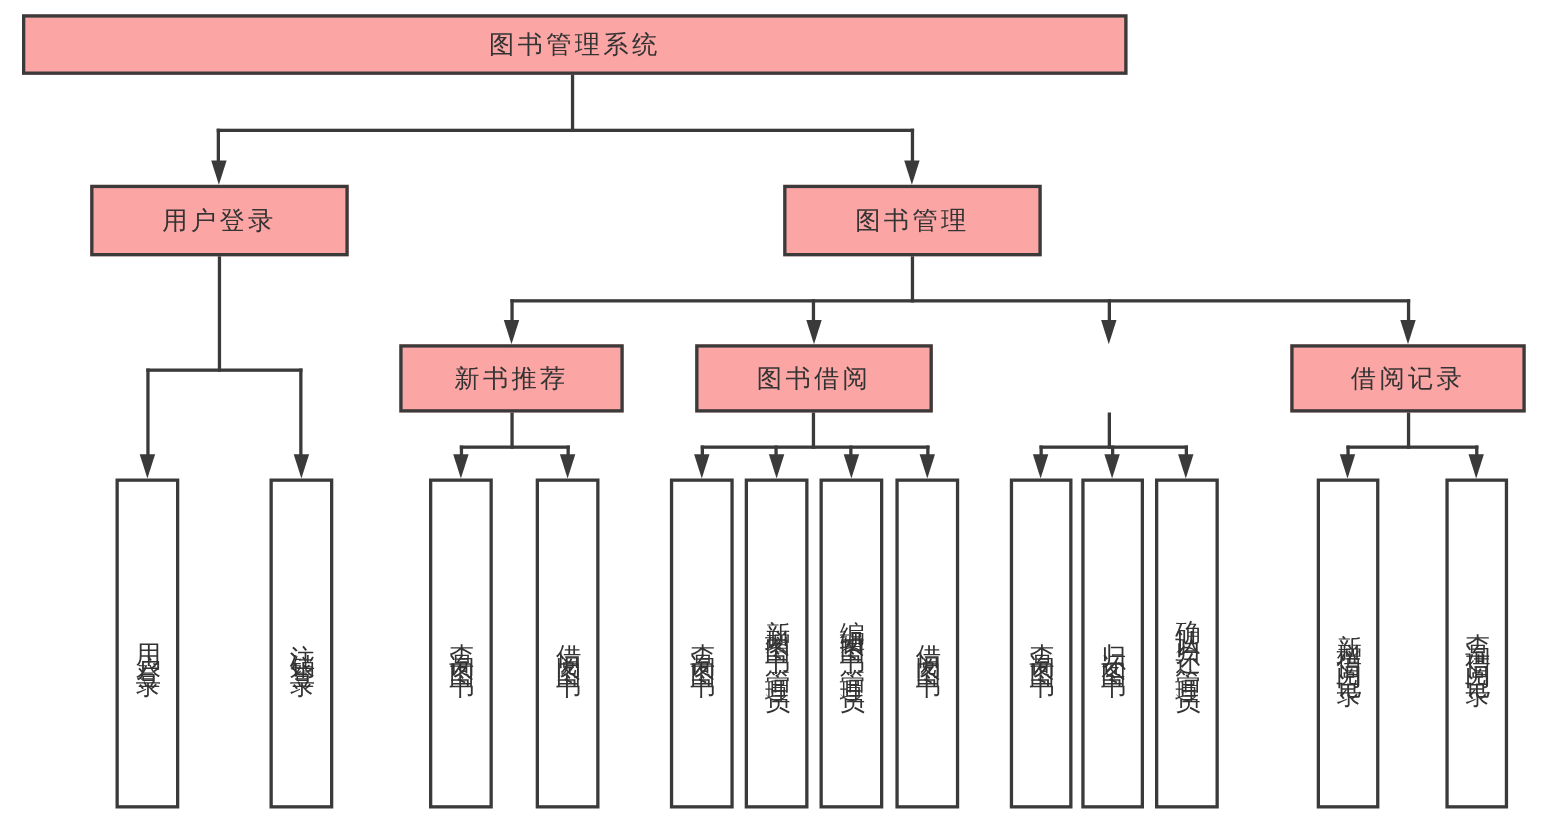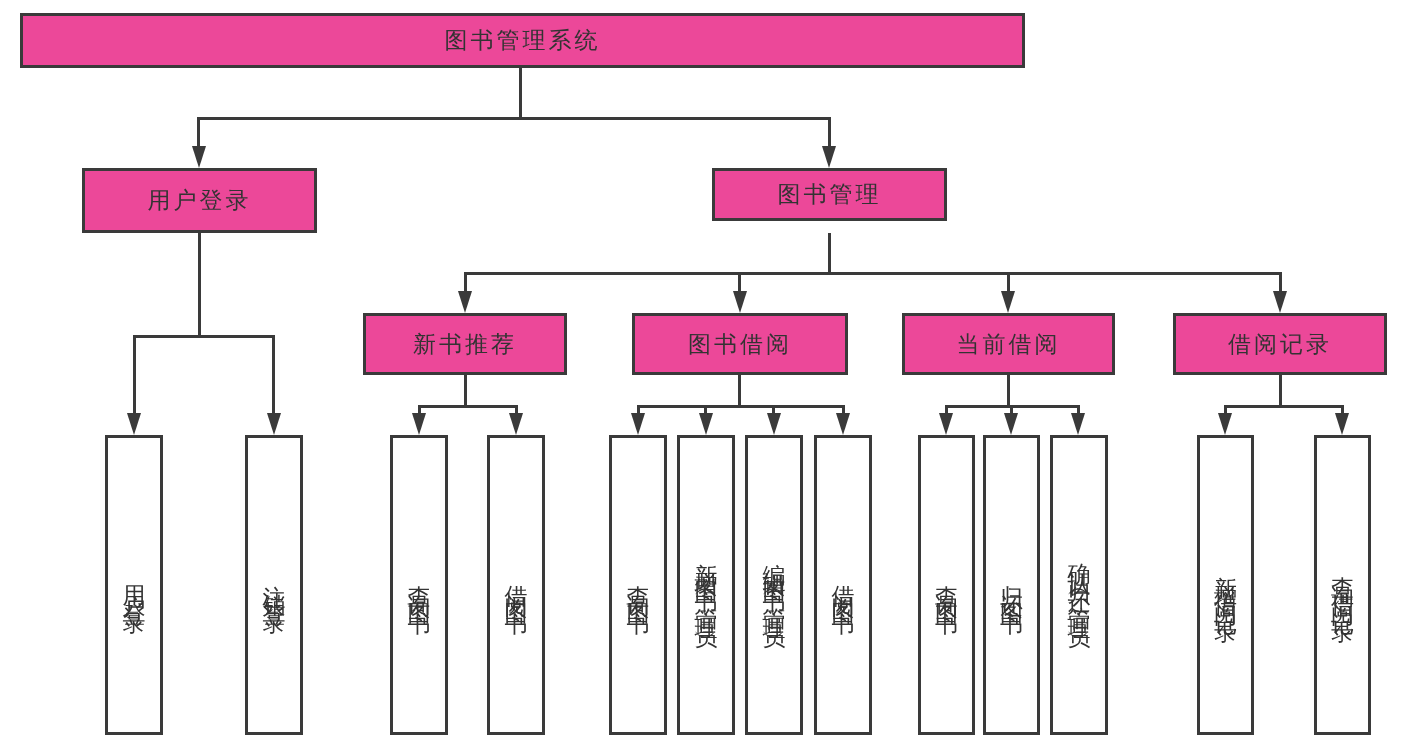--- a/index.html
+++ b/index.html
@@ -7,21 +7,21 @@
   .canvas {
     position: relative;
     width: 1405px;
     height: 747px;
     background: #ffffff;
     font-family: "DejaVu Sans", "Liberation Sans", sans-serif;
     overflow: hidden;
   }
   .box {
     position: absolute;
-    background: #ec4899;
+    background: #fca5a5;
     border: 3px solid #3a3a3a;
     display: flex;
     align-items: center;
     justify-content: center;
     color: #333333;
     font-size: 23px;
     letter-spacing: 3px;
     white-space: nowrap;
   }
   .leaf {
@@ -76,21 +76,21 @@
   <div class="vline" style="left:519px; top:68px; height:51px;"></div>
   <div class="hline" style="left:197px; top:117px; width:634px;"></div>
   <div class="vline" style="left:197px; top:117px; height:33px;"></div>
   <div class="arrow" style="left:192px; top:146px;"></div>
   <div class="vline" style="left:828px; top:117px; height:33px;"></div>
   <div class="arrow" style="left:822px; top:146px;"></div>
 
   <div class="box" style="left:82px; top:168px; width:235px; height:65px;">
     <span>用户登录</span>
   </div>
-  <div class="box" style="left:712px; top:168px; width:235px; height:53px;">
+  <div class="box" style="left:712px; top:168px; width:235px; height:65px;">
     <span>图书管理</span>
   </div>
 
   <div class="vline" style="left:198px; top:233px; height:105px;"></div>
   <div class="hline" style="left:133px; top:335px; width:142px;"></div>
   <div class="vline" style="left:133px; top:335px; height:80px;"></div>
   <div class="arrow" style="left:127px; top:413px;"></div>
   <div class="vline" style="left:272px; top:335px; height:80px;"></div>
   <div class="arrow" style="left:267px; top:413px;"></div>
 
@@ -103,23 +103,20 @@
   <div class="vline" style="left:1007px; top:272px; height:22px;"></div>
   <div class="arrow" style="left:1001px; top:291px;"></div>
   <div class="vline" style="left:1279px; top:272px; height:22px;"></div>
   <div class="arrow" style="left:1273px; top:291px;"></div>
 
   <div class="box" style="left:632px; top:313px; width:216px; height:62px;">
     <span>图书借阅</span>
   </div>
   <div class="box" style="left:363px; top:313px; width:204px; height:62px;">
     <span>新书推荐</span>
-  </div>
-  <div class="box" style="left:902px; top:313px; width:213px; height:62px;">
-    <span>当前借阅</span>
   </div>
   <div class="box" style="left:1173px; top:313px; width:214px; height:62px;">
     <span>借阅记录</span>
   </div>
 
   <div class="vline" style="left:464px; top:375px; height:33px;"></div>
   <div class="hline" style="left:418px; top:405px; width:100px;"></div>
   <div class="vline" style="left:418px; top:405px; height:12px;"></div>
   <div class="arrow" style="left:412px; top:413px;"></div>
   <div class="vline" style="left:515px; top:405px; height:12px;"></div>

